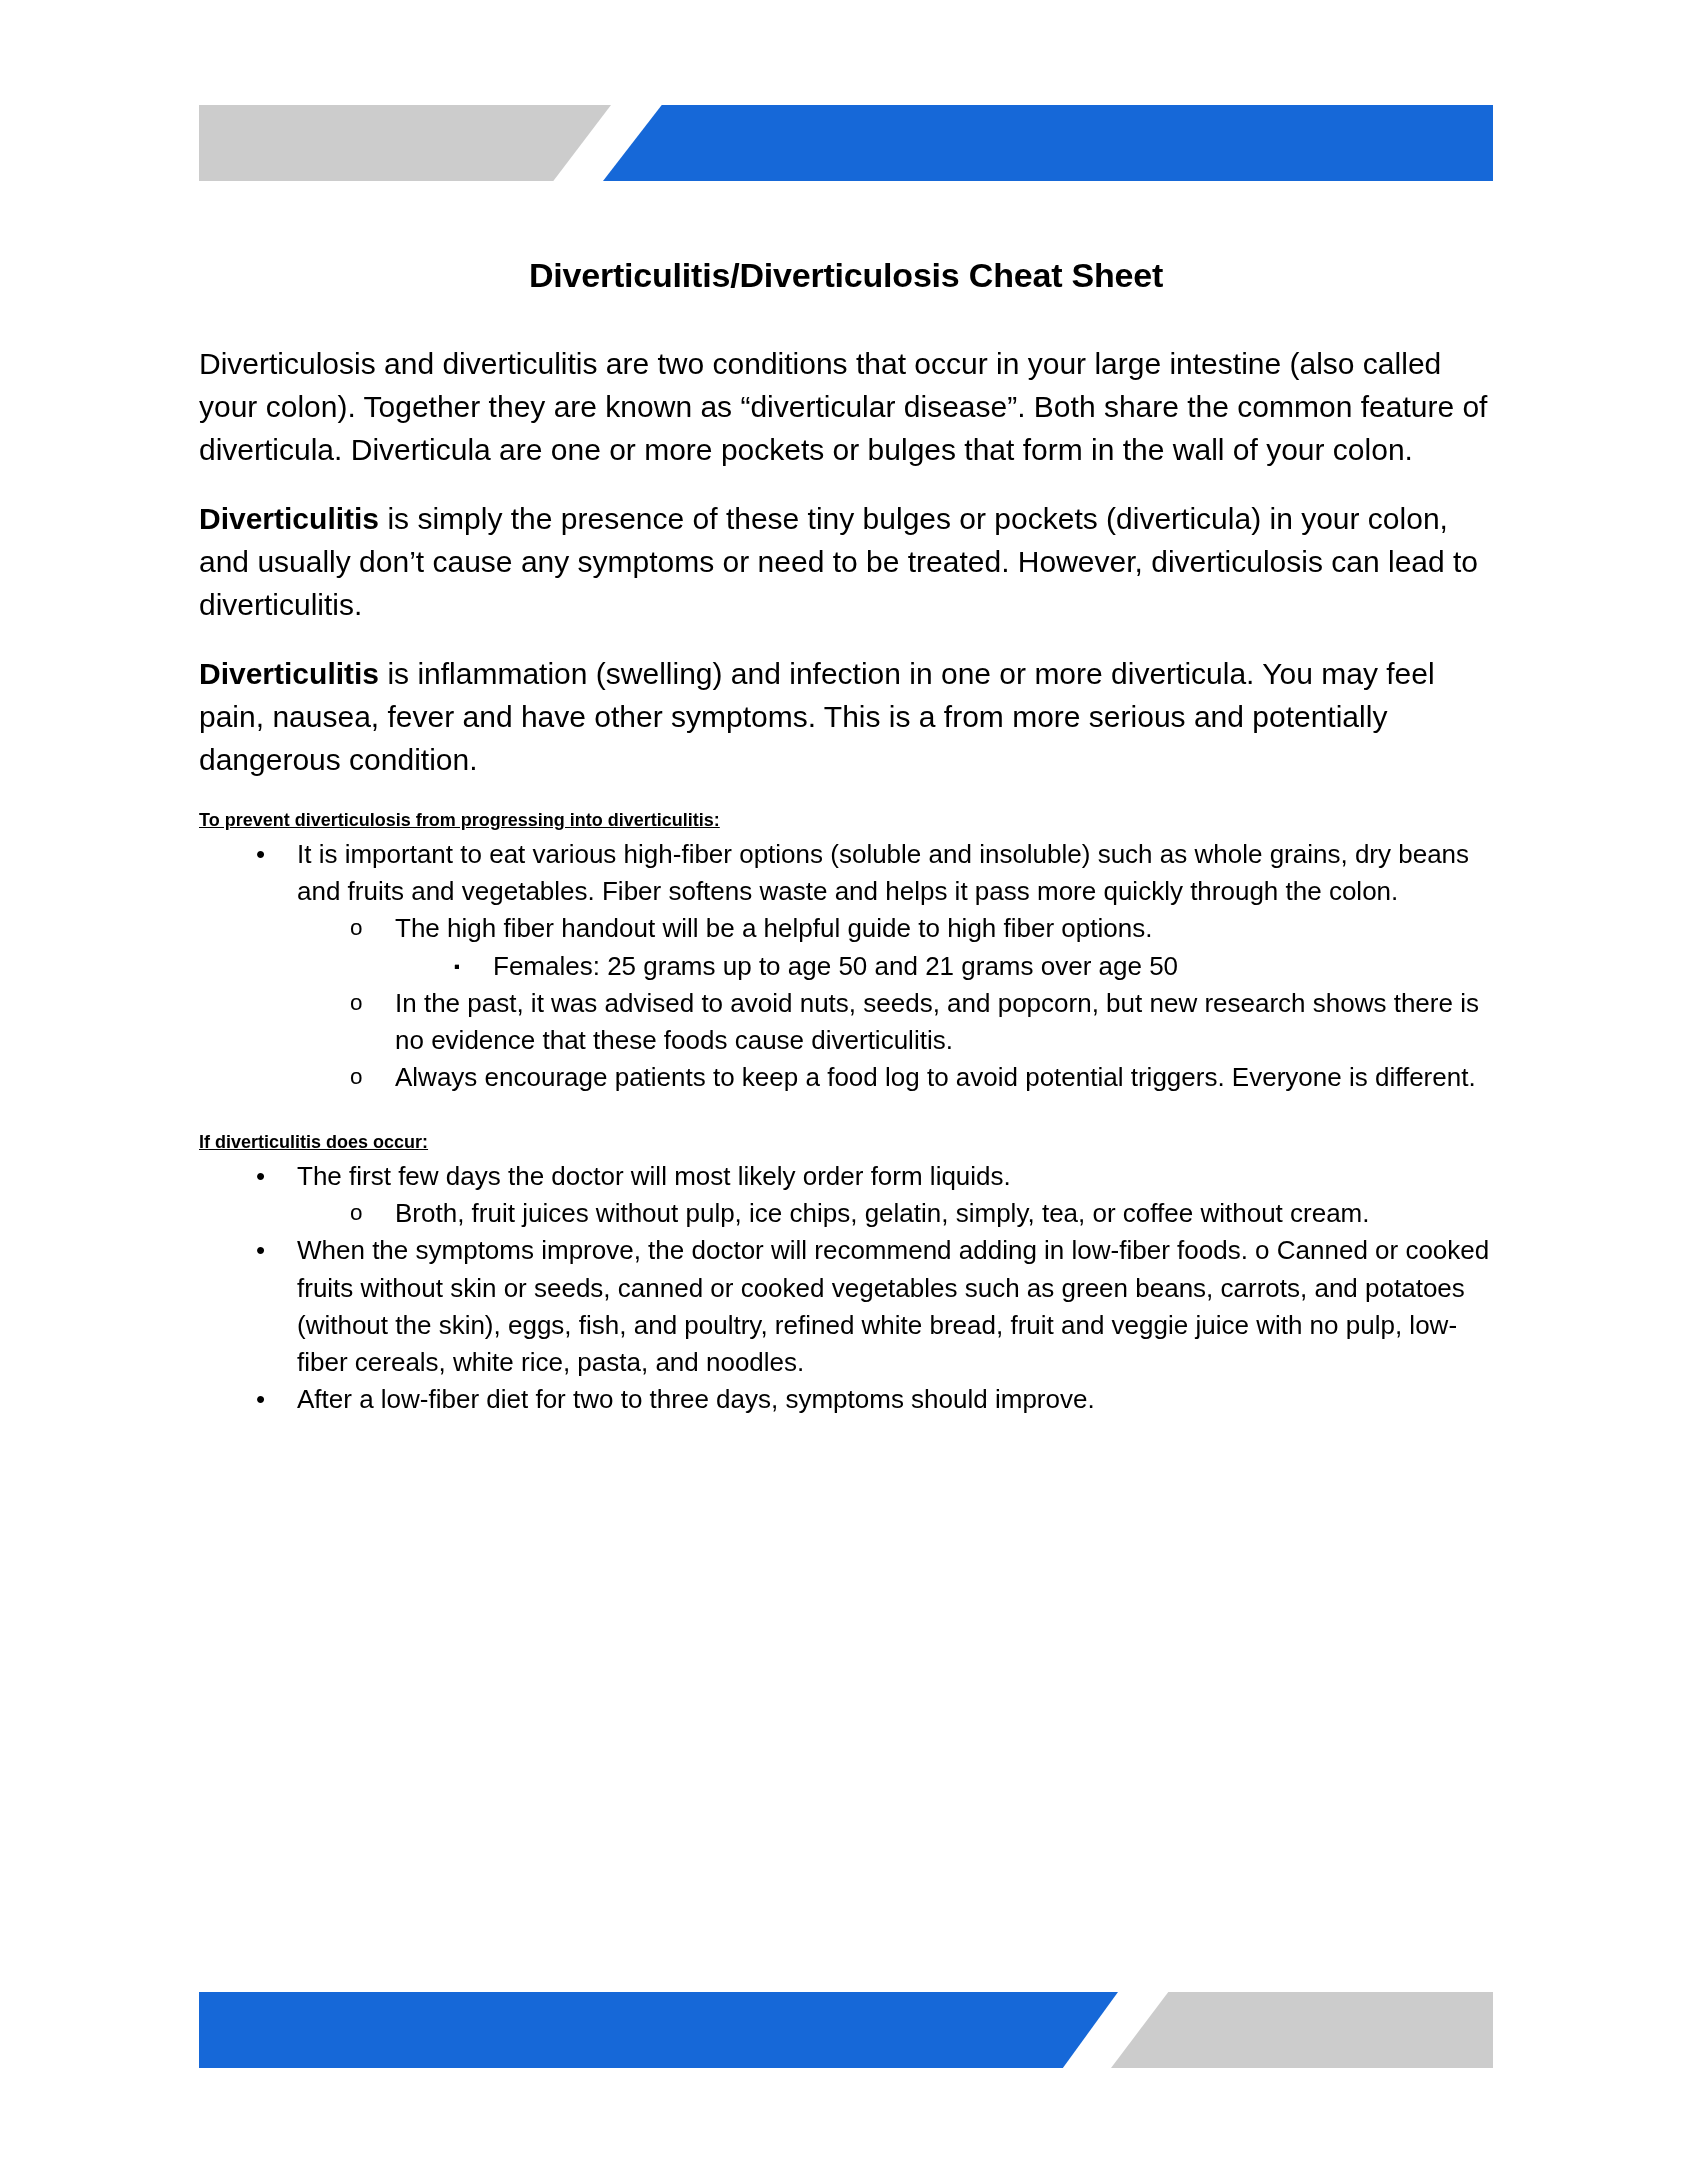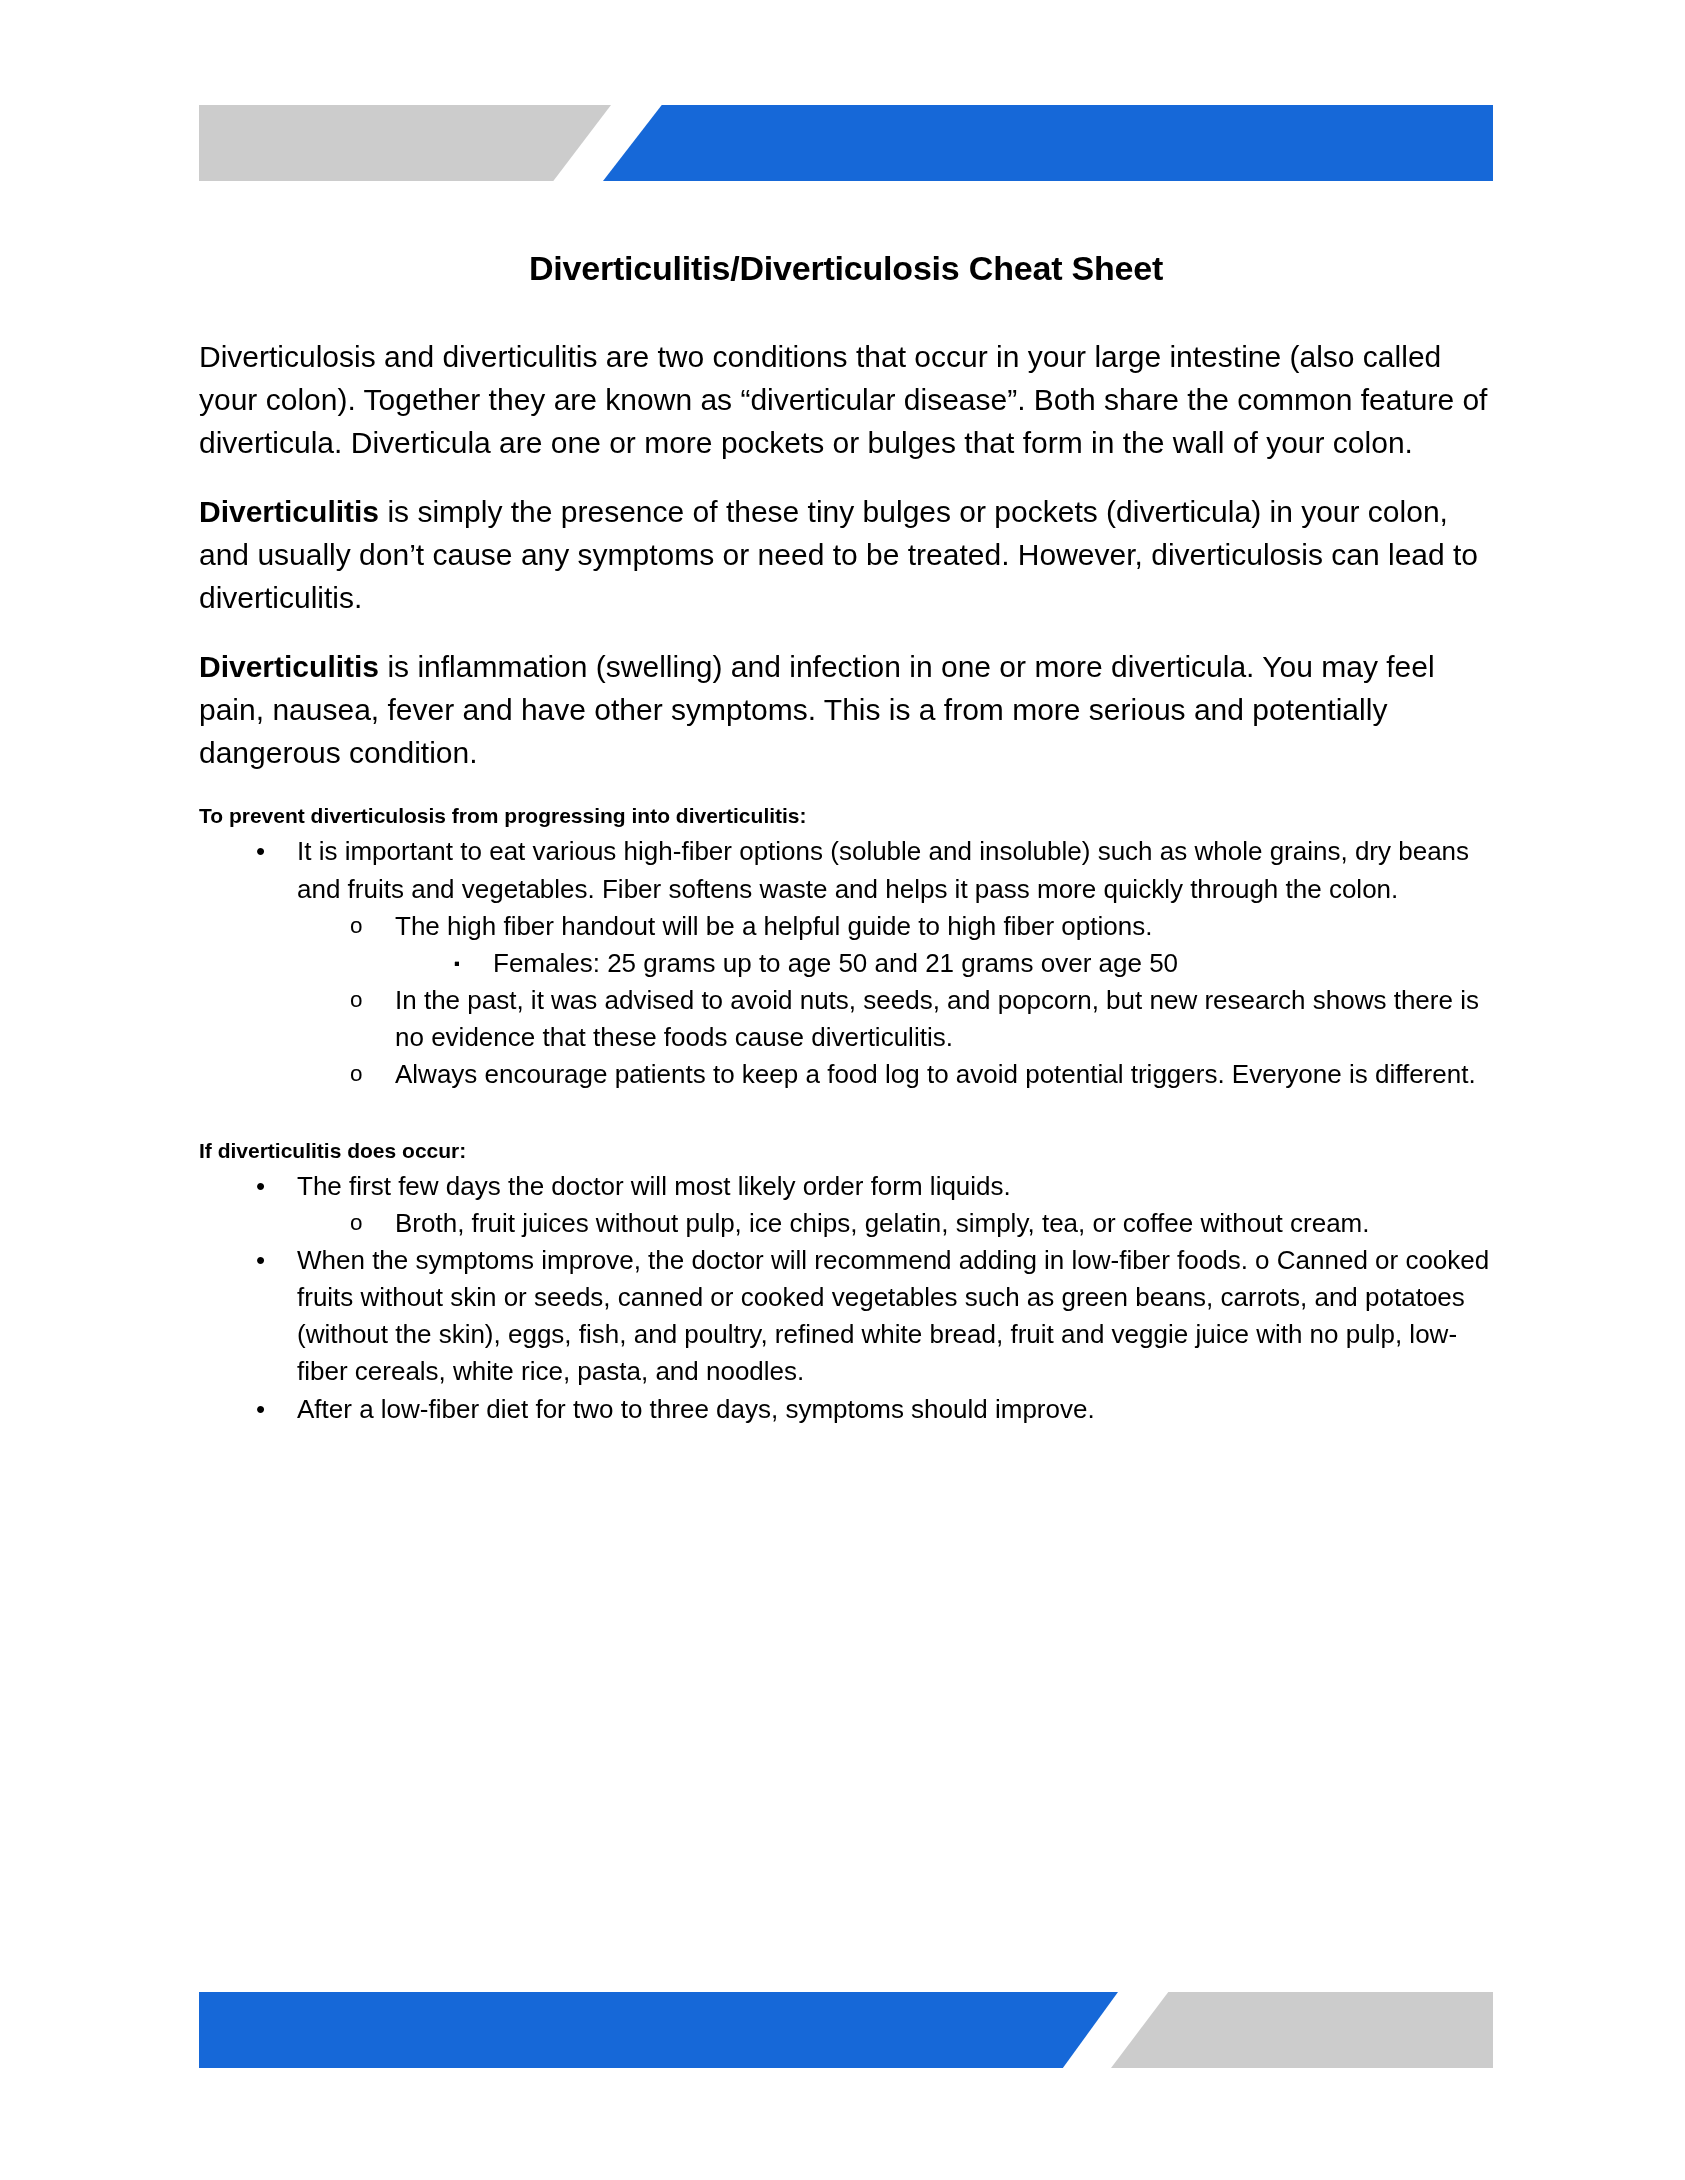--- a/index.html
+++ b/index.html
@@ -67,40 +67,41 @@
     left: 199px;
     top: 243px;
     width: 1294px;
   }
 
   .doc-title {
     text-align: center;
     font-size: 34px;
     font-weight: bold;
     letter-spacing: -0.2px;
-    margin: 5px 0 47px 0;
+    margin: 12px 0 47px 0;
     line-height: 1.2;
   }
 
   p.para {
     font-size: 30px;
     line-height: 1.43;
     margin: 0 0 26.5px 0;
     text-align: left;
   }
 
   .lead {
     font-weight: bold;
   }
 
   h2.section-head {
-    font-size: 21px;
+    font-size: 18px;
     font-weight: bold;
     line-height: 1.43;
-    margin: 8px 0 2px 0;
+    margin: 0 0 2px 0;
+    text-decoration: underline;
   }
 
   ul.lvl1 {
     list-style: none;
     margin: 0;
     padding: 0;
   }
   ul.lvl1 > li {
     position: relative;
     font-size: 26px;

